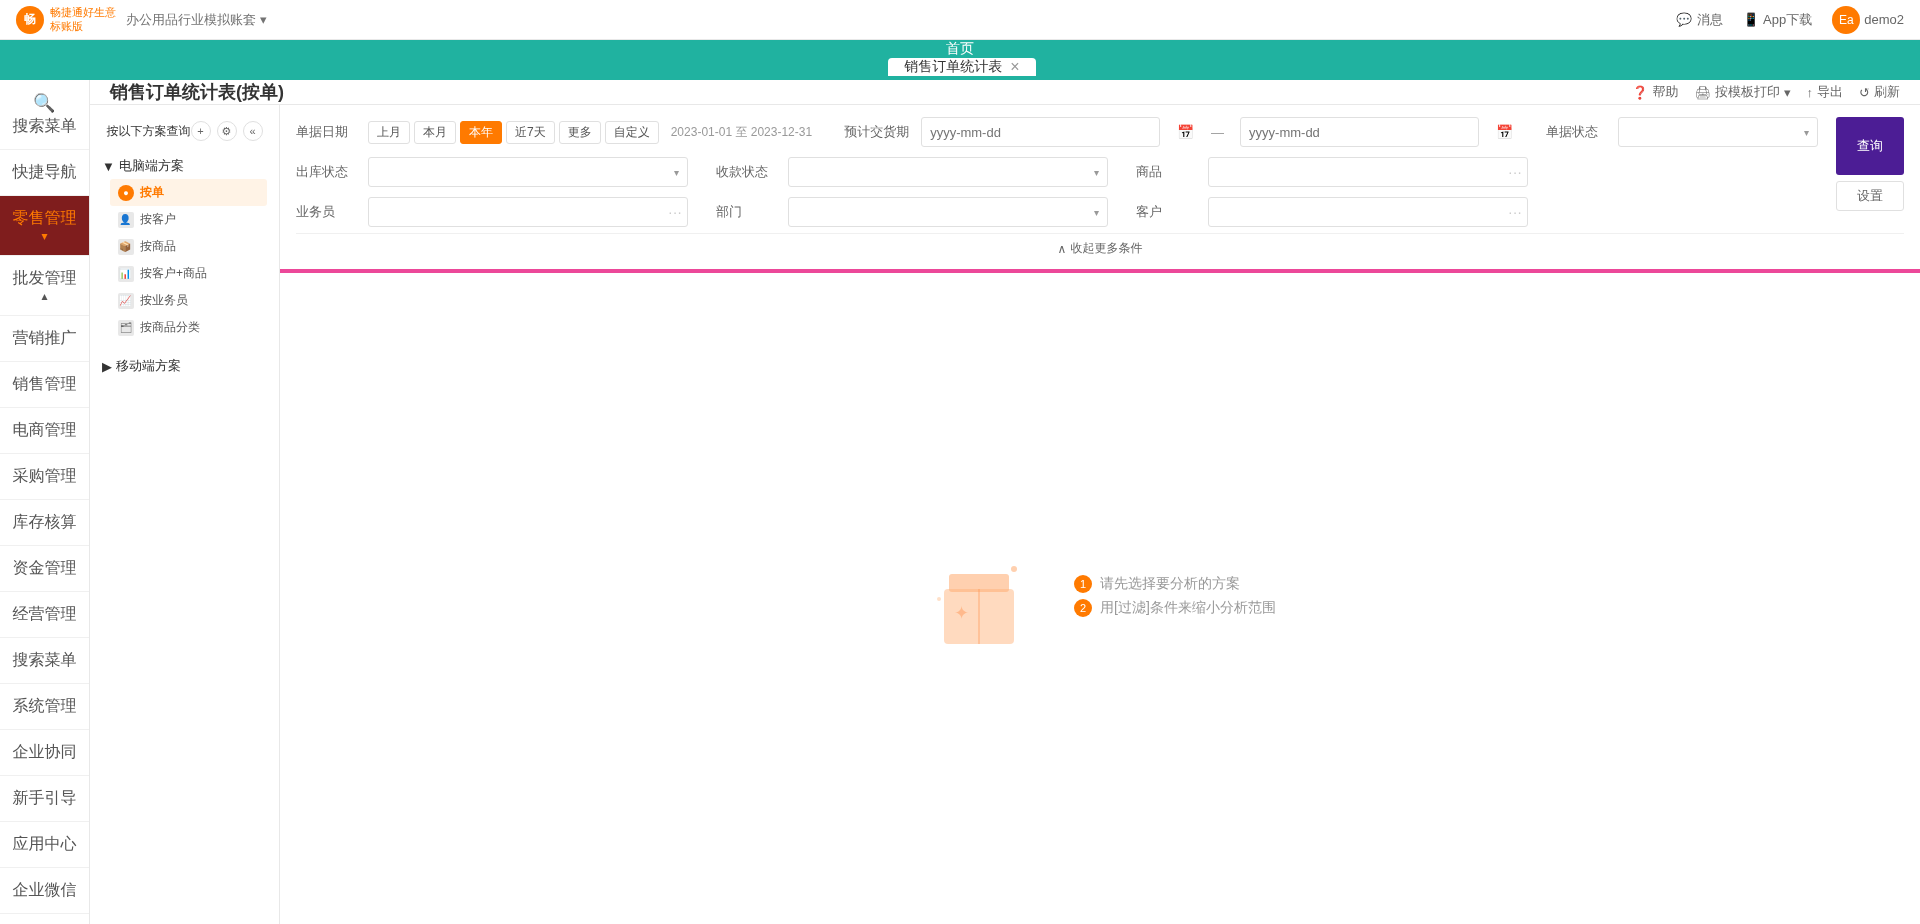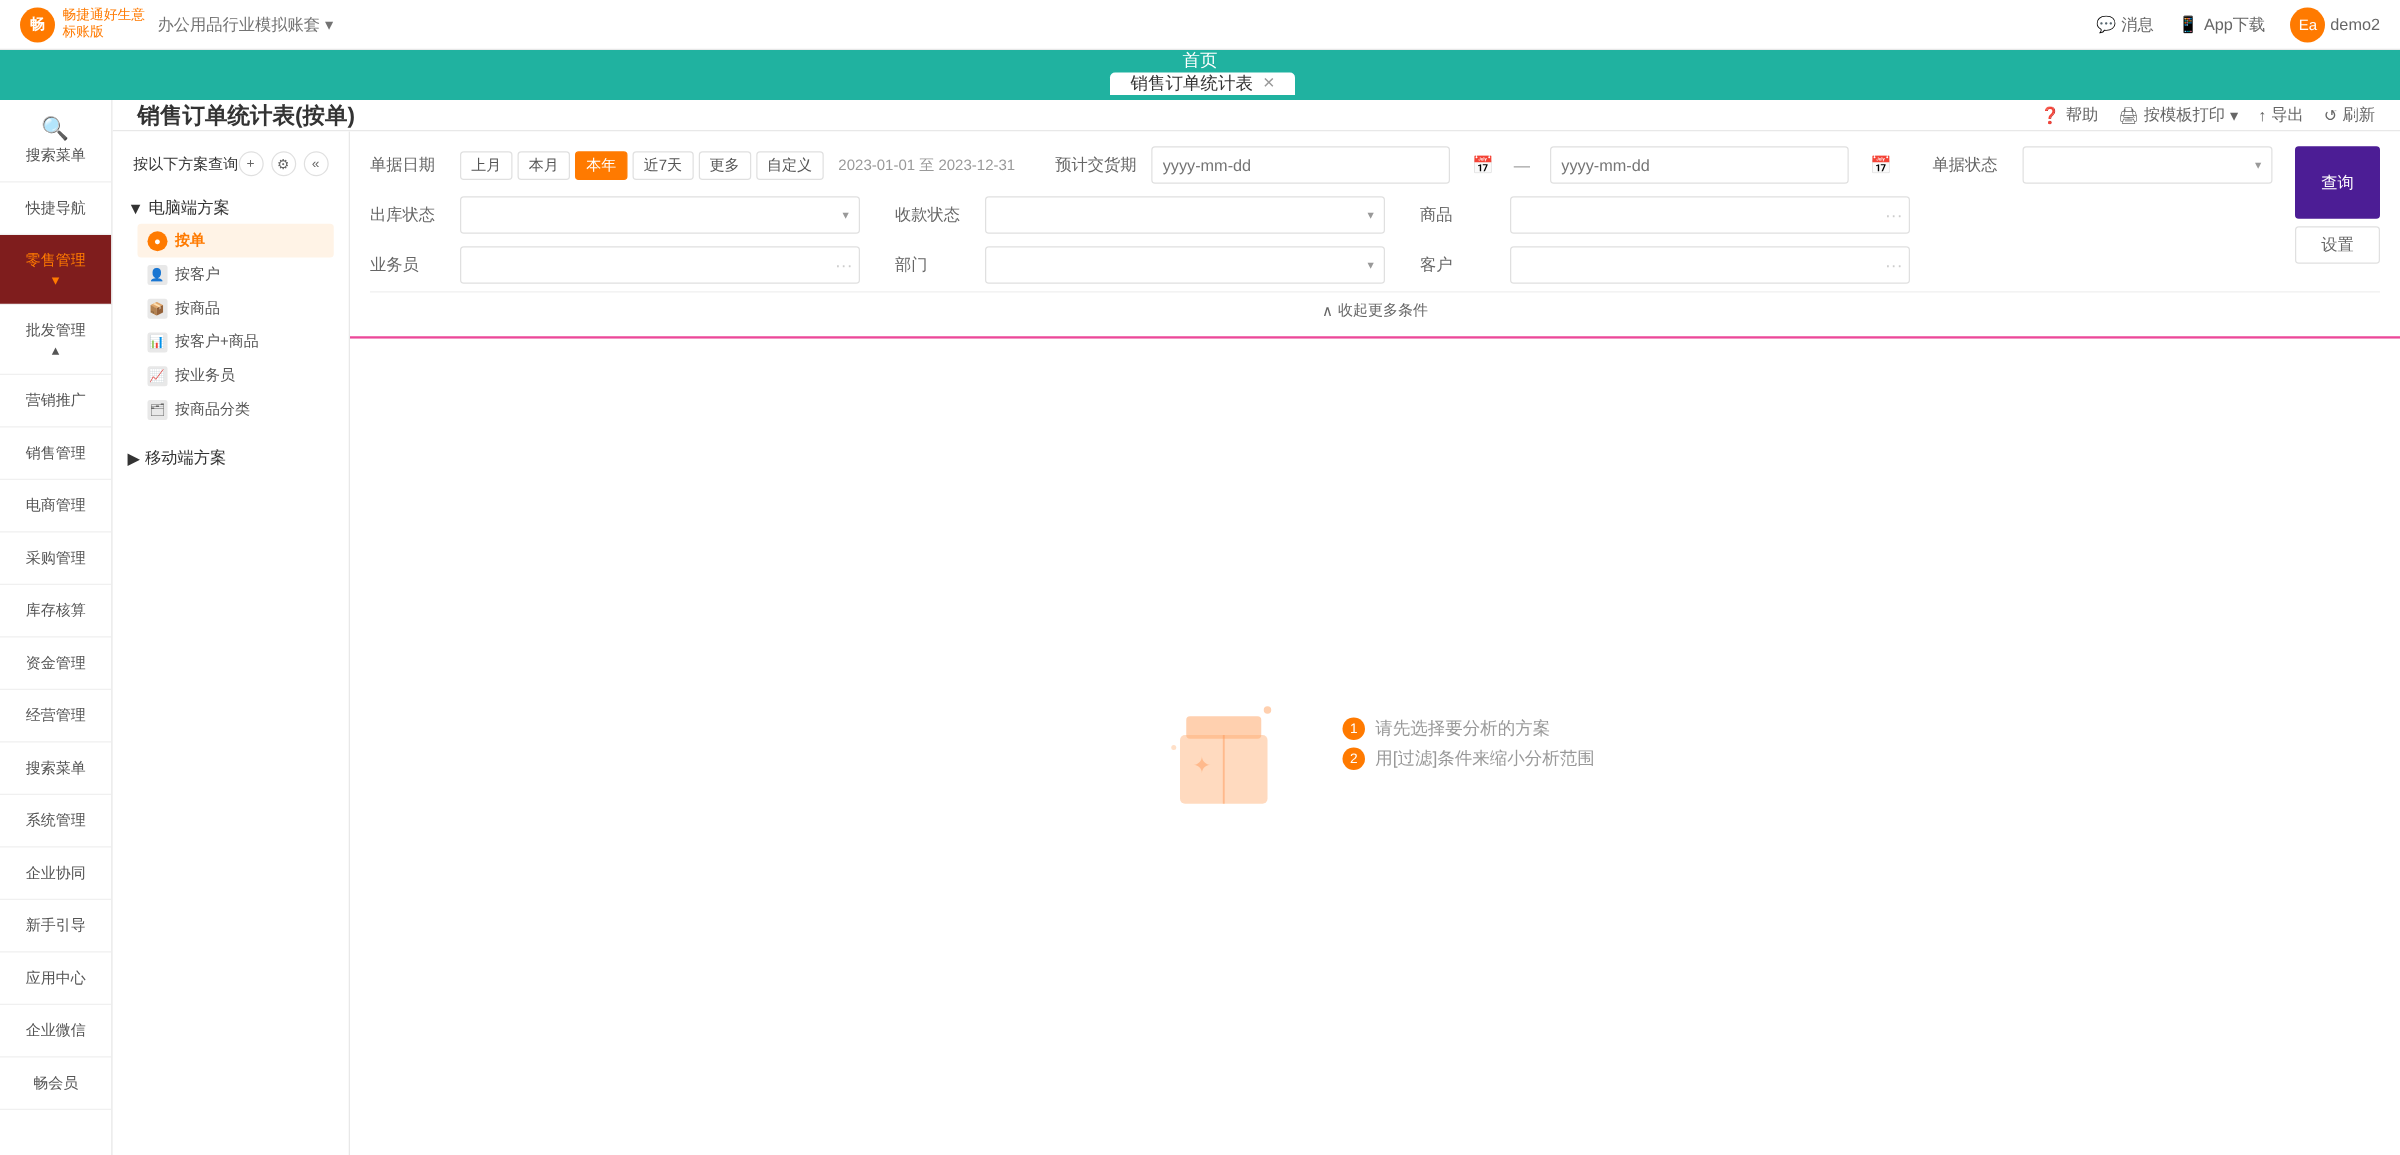--- a/index.html
+++ b/index.html
@@ -76,21 +76,21 @@
     .sidebar-item {
       padding: 12px 8px;
       text-align: center;
       cursor: pointer;
       color: #555;
       font-size: 12px;
       border-bottom: 1px solid #f0f0f0;
     }
     .sidebar-item.active { color: #ff7a00; background: #7f1d1d; }
     .sidebar-item .item-icon { font-size: 18px; margin-bottom: 2px; }
-    .sidebar-item .item-label { font-size: 12px; }
+    .sidebar-item .item-label { font-size: 16px; }
 
     
     .content-area { flex: 1; display: flex; flex-direction: column; overflow: hidden; }
 
     
     .page-header {
       background: #fff;
       padding: 0 20px;
       display: flex;
       align-items: center;
@@ -138,21 +138,21 @@
     .scheme-icon { width: 16px; height: 16px; border-radius: 50%; background: #ff7a00; display: flex; align-items: center; justify-content: center; color: #fff; font-size: 9px; }
     .scheme-icon-sq { width: 16px; height: 16px; background: #e8e8e8; display: flex; align-items: center; justify-content: center; color: #666; font-size: 10px; border-radius: 2px; }
 
     
     .right-panel { flex: 1; display: flex; flex-direction: column; overflow: hidden; background: #f5f5f5; }
 
     
     .filter-area {
       background: #fff;
       padding: 12px 16px;
-      border-bottom: 2px solid #ec4899;
+      border-bottom: 4px solid #ec4899;
     }
     .filter-row {
       display: flex;
       align-items: center;
       gap: 12px;
       margin-bottom: 10px;
     }
     .filter-row:last-child { margin-bottom: 0; }
     .filter-label { color: #666; font-size: 13px; white-space: nowrap; min-width: 60px; }
     .date-btns { display: flex; gap: 4px; align-items: center; }

